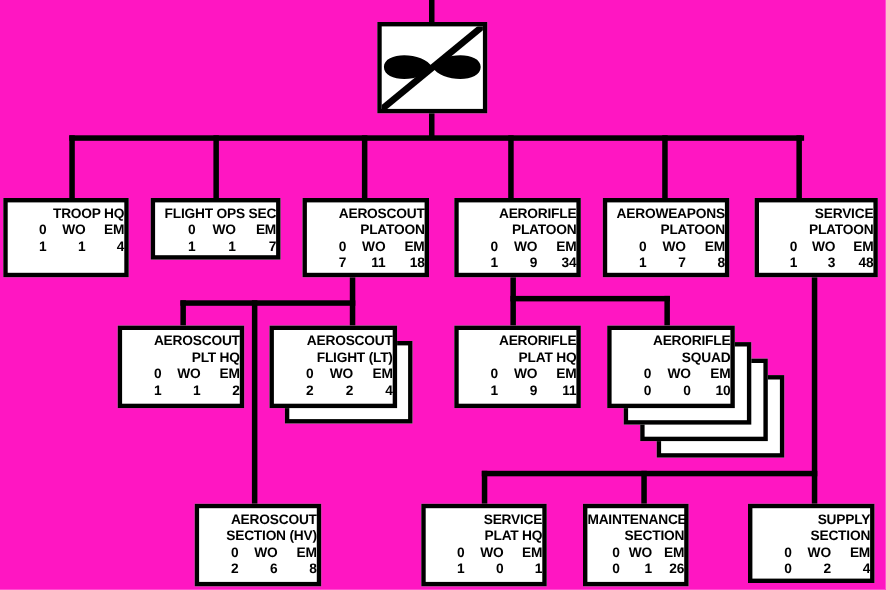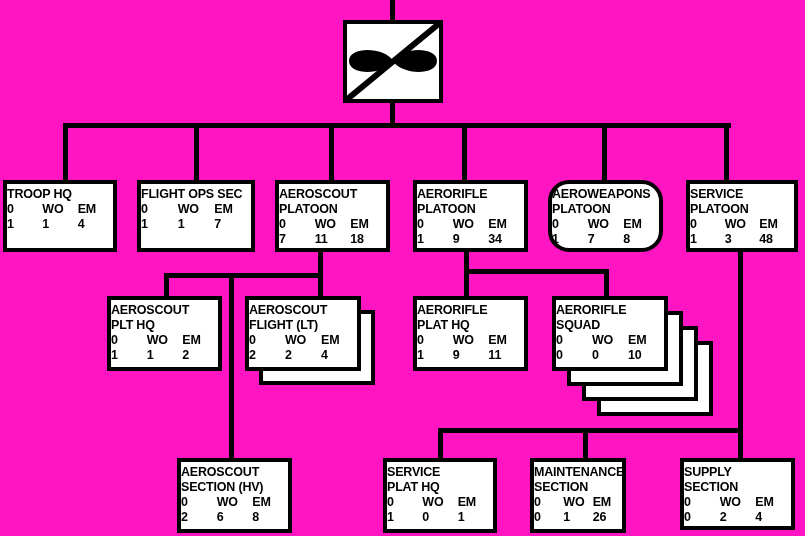--- a/index.html
+++ b/index.html
@@ -39,32 +39,32 @@
     background:#ffffff;
     border:4px solid #000;
     box-sizing:border-box;
   }
   .unit{
     color:#000;
     font-weight:bold;
     font-size:12.5px;
     line-height:15px;
     letter-spacing:-0.2px;
-    text-align:left;
+    text-align:right;
     padding-top:3px;
   }
   .row{display:grid;grid-template-columns:1fr 1fr 1fr;}
 
   .b-symbol {left:343px;top:20px;width:100px;height:83px;padding:0;}
   .b-symbol svg{display:block;margin:0;}
   .b-troop  {left:3px;  top:180px;width:114px;height:72px;}
-  .b-flight {left:137px;top:180px;width:118px;height:72px;}
+  .b-flight {left:137px;top:180px;width:118px;height:56px;}
   .b-ascout {left:275px;top:180px;width:115px;height:72px;}
   .b-arifle {left:413px;top:180px;width:115px;height:72px;}
-  .b-aweap  {left:548px;top:180px;width:115px;height:72px;border-radius:21px;}
+  .b-aweap  {left:548px;top:180px;width:115px;height:72px;}
   .b-service{left:686px;top:180px;width:112px;height:72px;}
   .b-asplthq{left:107px;top:296px;width:115px;height:75px;}
   .b-aslt   {left:245px;top:296px;width:116px;height:75px;}
   .b-arplhq {left:413px;top:296px;width:115px;height:75px;}
   .b-arsquad{left:552px;top:296px;width:116px;height:75px;}
   .b-ashv   {left:177px;top:458px;width:115px;height:75px;}
   .b-sphq   {left:383px;top:458px;width:114px;height:75px;}
   .b-maint  {left:530px;top:458px;width:96px;height:75px;}
   .b-supply {left:680px;top:458px;width:115px;height:72px;}
 

